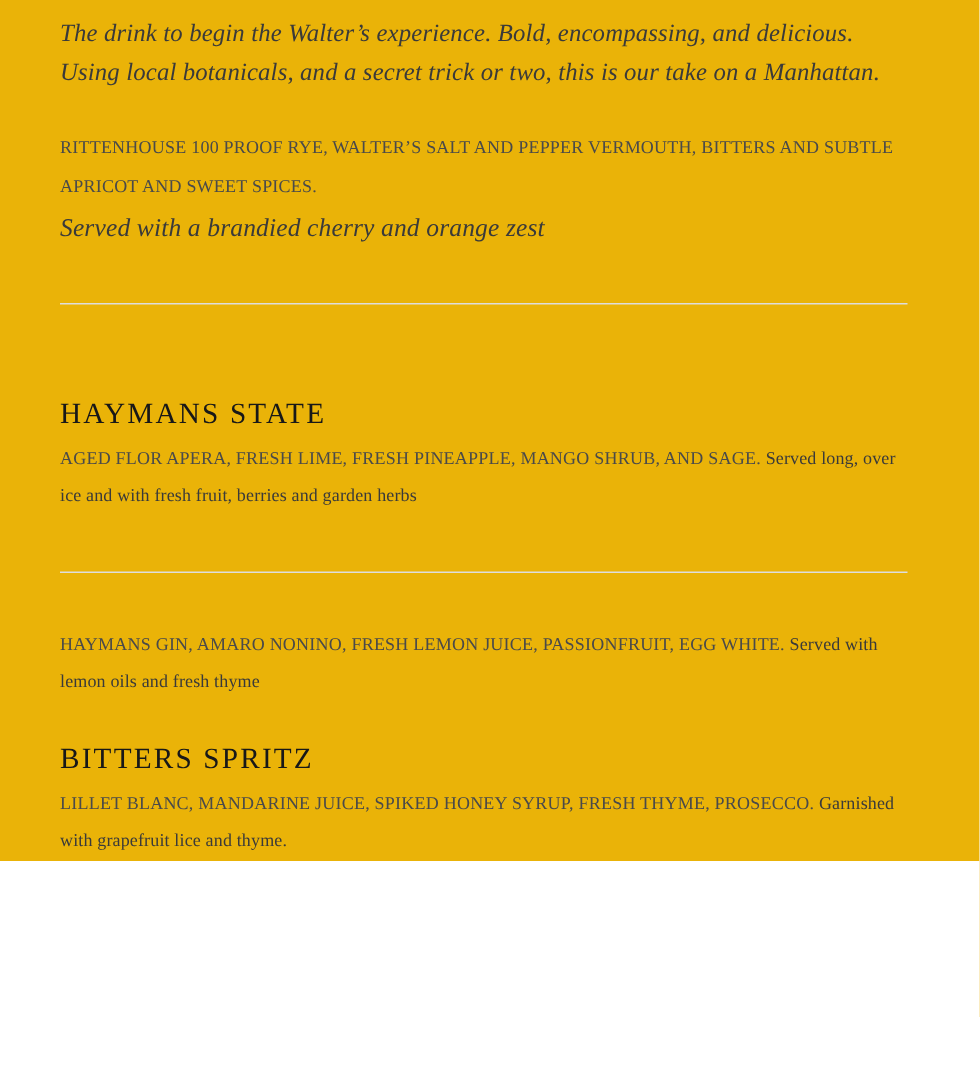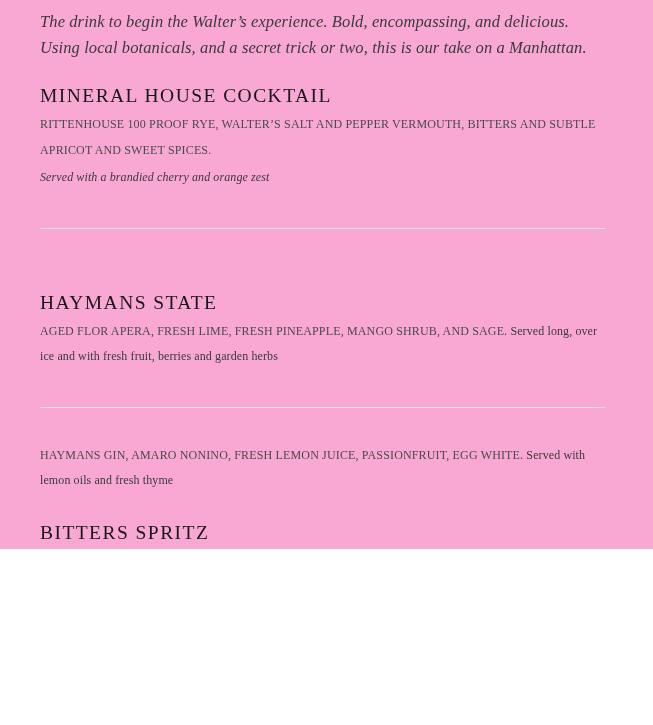--- a/index.html
+++ b/index.html
@@ -13,21 +13,21 @@
     height: 725px;
     overflow: hidden;
     font-family: "Liberation Serif", "DejaVu Serif", serif;
     -webkit-font-smoothing: antialiased;
   }
 
   .menu-page {
     width: 653px;
     box-sizing: border-box;
     padding: 0 40px 0 40px;
-    background: #f9a8d4;
+    background: #eab308;
   }
 
   
   .blurb {
     font-style: italic;
     font-size: 16.5px;
     line-height: 25.5px;
     color: #3a3a3a;
     margin: 0;
     letter-spacing: 0.1px;
@@ -55,21 +55,21 @@
     letter-spacing: 0.15px;
     color: #4a4a4a;
     margin: 0;
   }
   .drink-ingredients .garnish-inline {
     color: #3a3a3a;
     letter-spacing: 0.1px;
   }
   .drink-garnish {
     font-style: italic;
-    font-size: 12px;
+    font-size: 17px;
     line-height: 25.5px;
     color: #3a3a3a;
     margin: 0;
     letter-spacing: 0.1px;
   }
 
   
   .divider {
     height: 1px;
     background: #dedede;
@@ -90,21 +90,20 @@
 </head>
 <body>
 
 <div class="menu-page">
 
   <p class="blurb blurb-top">The drink to begin the Walter’s experience. Bold, encompassing, and delicious. Using local botanicals, and a secret trick or two, this is our take on a Manhattan.</p>
 
   <div class="sp-blurb-to-title"></div>
 
   <div class="drink">
-    <h2 class="drink-title">MINERAL HOUSE COCKTAIL</h2>
 
     <div class="sp-title-to-ingr"></div>
 
     <p class="drink-ingredients">RITTENHOUSE 100 PROOF RYE, WALTER’S SALT AND PEPPER VERMOUTH, BITTERS AND SUBTLE APRICOT AND SWEET SPICES.</p>
 
     <div class="sp-ingr-to-garnish"></div>
 
     <p class="drink-garnish">Served with a brandied cherry and orange zest</p>
   </div>
 
@@ -134,15 +133,16 @@
     <p class="drink-ingredients"><span>HAYMANS GIN, AMARO NONINO, FRESH LEMON JUICE, PASSIONFRUIT, EGG WHITE.</span> <span class="garnish-inline">Served with lemon oils and fresh thyme</span></p>
   </div>
 
   <div class="sp-between-drinks"></div>
 
   <div class="drink">
     <h2 class="drink-title">BITTERS SPRITZ</h2>
 
     <div class="sp-title-to-ingr"></div>
 
+    <p class="drink-ingredients"><span>LILLET BLANC, MANDARINE JUICE, SPIKED HONEY SYRUP, FRESH THYME, PROSECCO.</span> <span class="garnish-inline">Garnished with grapefruit lice and thyme.</span></p>
   </div>
 
 </div>
 
 </body></html>

